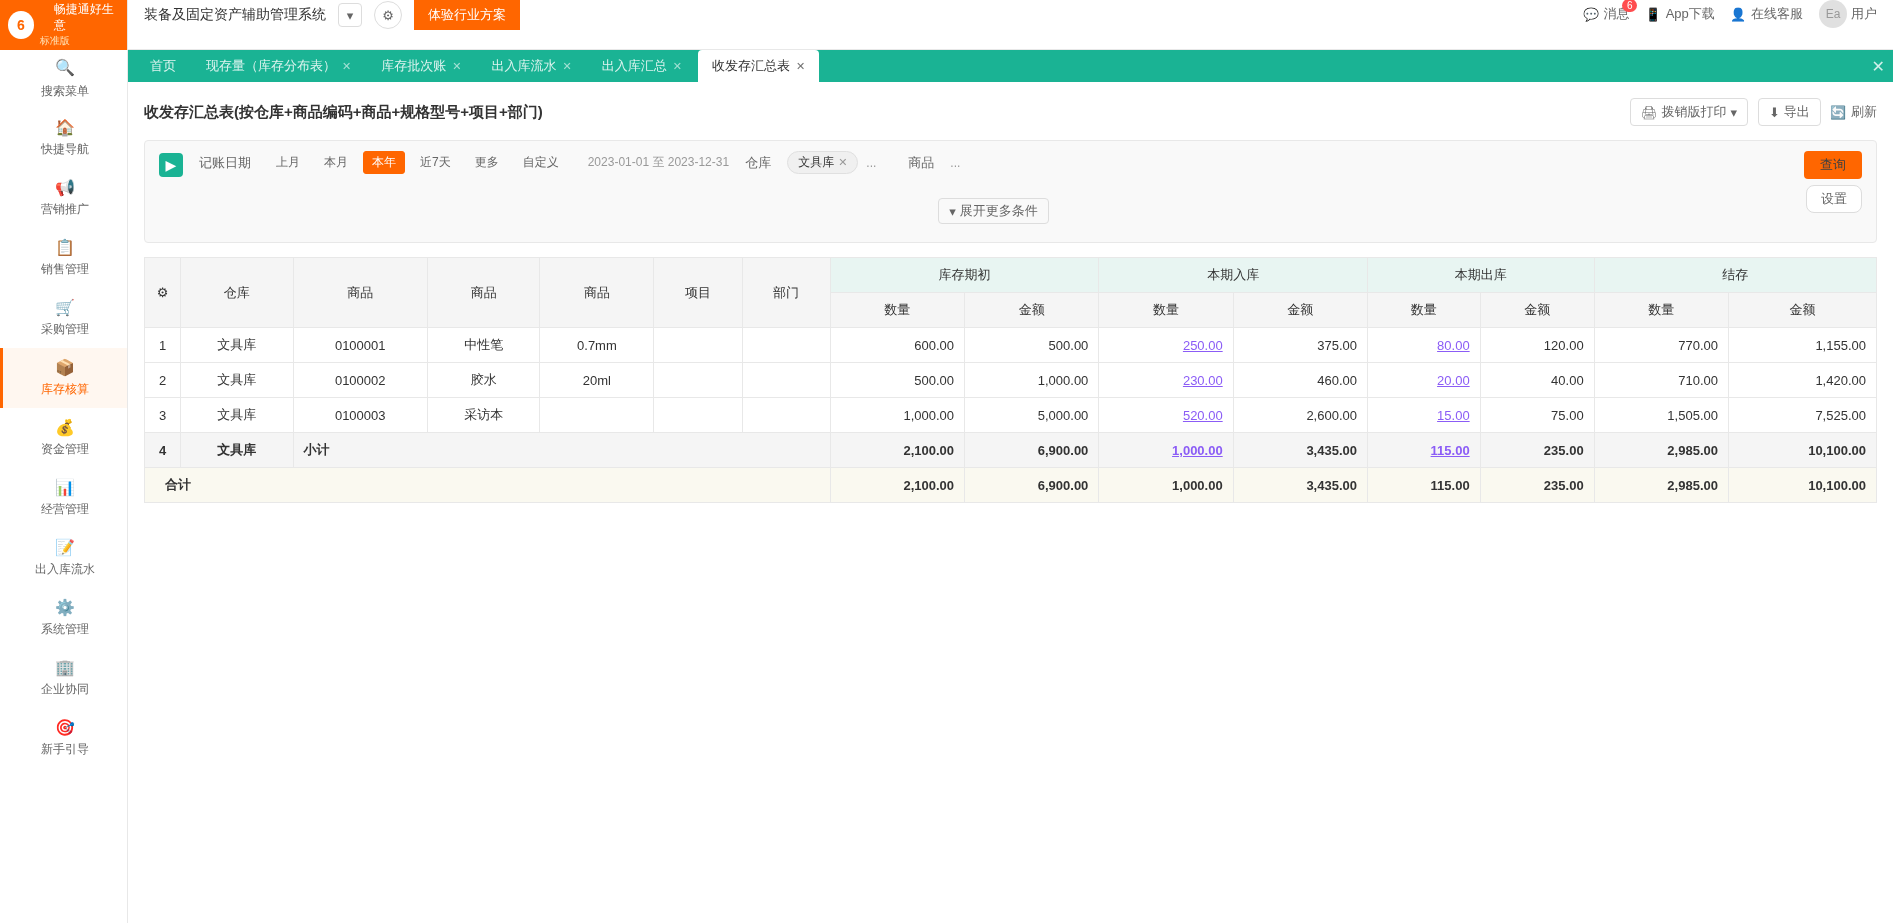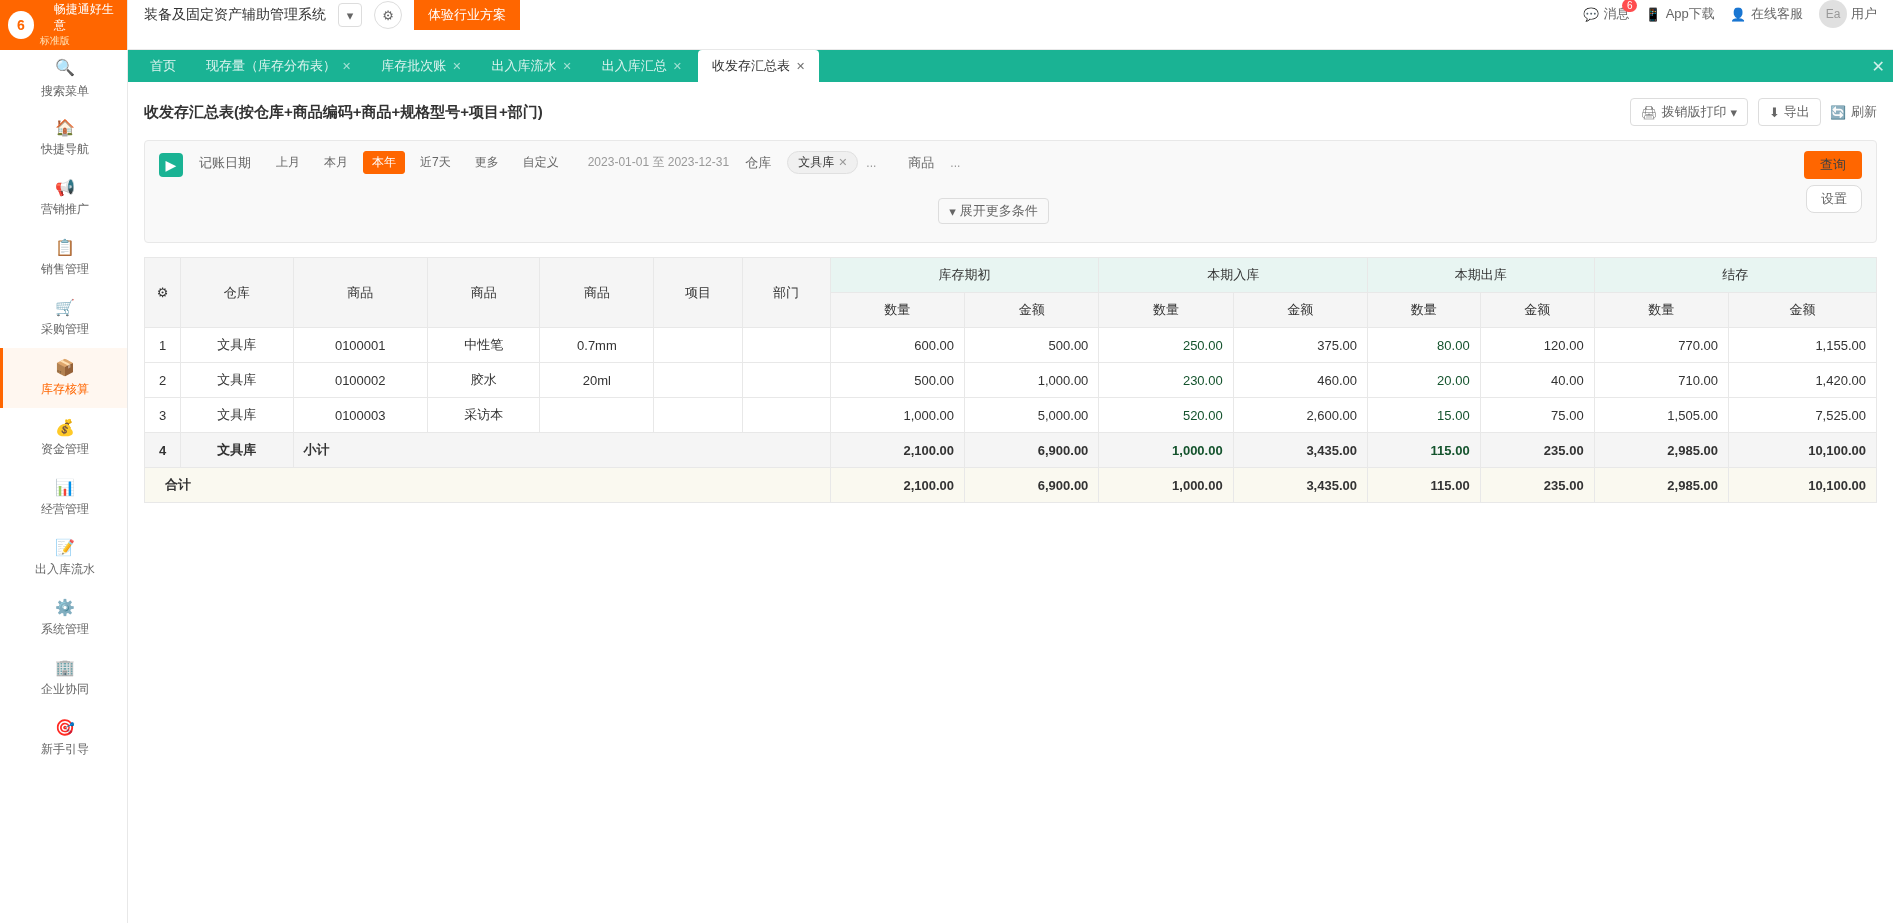--- a/index.html
+++ b/index.html
@@ -68,21 +68,21 @@
     .btn-query { background: #ff6600; color: #404040; border: none; border-radius: 4px; padding: 5px 16px; cursor: pointer; font-size: 13px; }
     .btn-settings { background: #fff; color: #666; border: 1px solid #ddd; border-radius: 8px; padding: 4px 14px; cursor: pointer; font-size: 13px; }
 
     
     .data-table { width: 100%; border-collapse: collapse; font-size: 13px; }
     .data-table th, .data-table td { border: 1px solid #e8e8e8; padding: 8px 10px; text-align: center; }
     .data-table th { background: #f5f5f5; color: #333; font-weight: normal; }
     .data-table th.group-header { background: #e8f5f2; color: #333; }
     .data-table tbody tr.subtotal { background: #f5f5f5; font-weight: bold; }
     .data-table .number { text-align: right; }
-    .data-table .link { color: #14532d; cursor: pointer; }
+    .data-table .link { color: #8b5cf6; text-decoration: underline; cursor: pointer; }
     .settings-icon-cell { width: 36px; text-align: center; color: #999; cursor: pointer; }
 
     .expand-row { display: flex; justify-content: center; margin: 8px 0; }
   </style>
 </head>
 <body>
 
 <div class="sidebar">
   <div class="sidebar-logo">
     <div class="sidebar-logo-icon">6</div>

